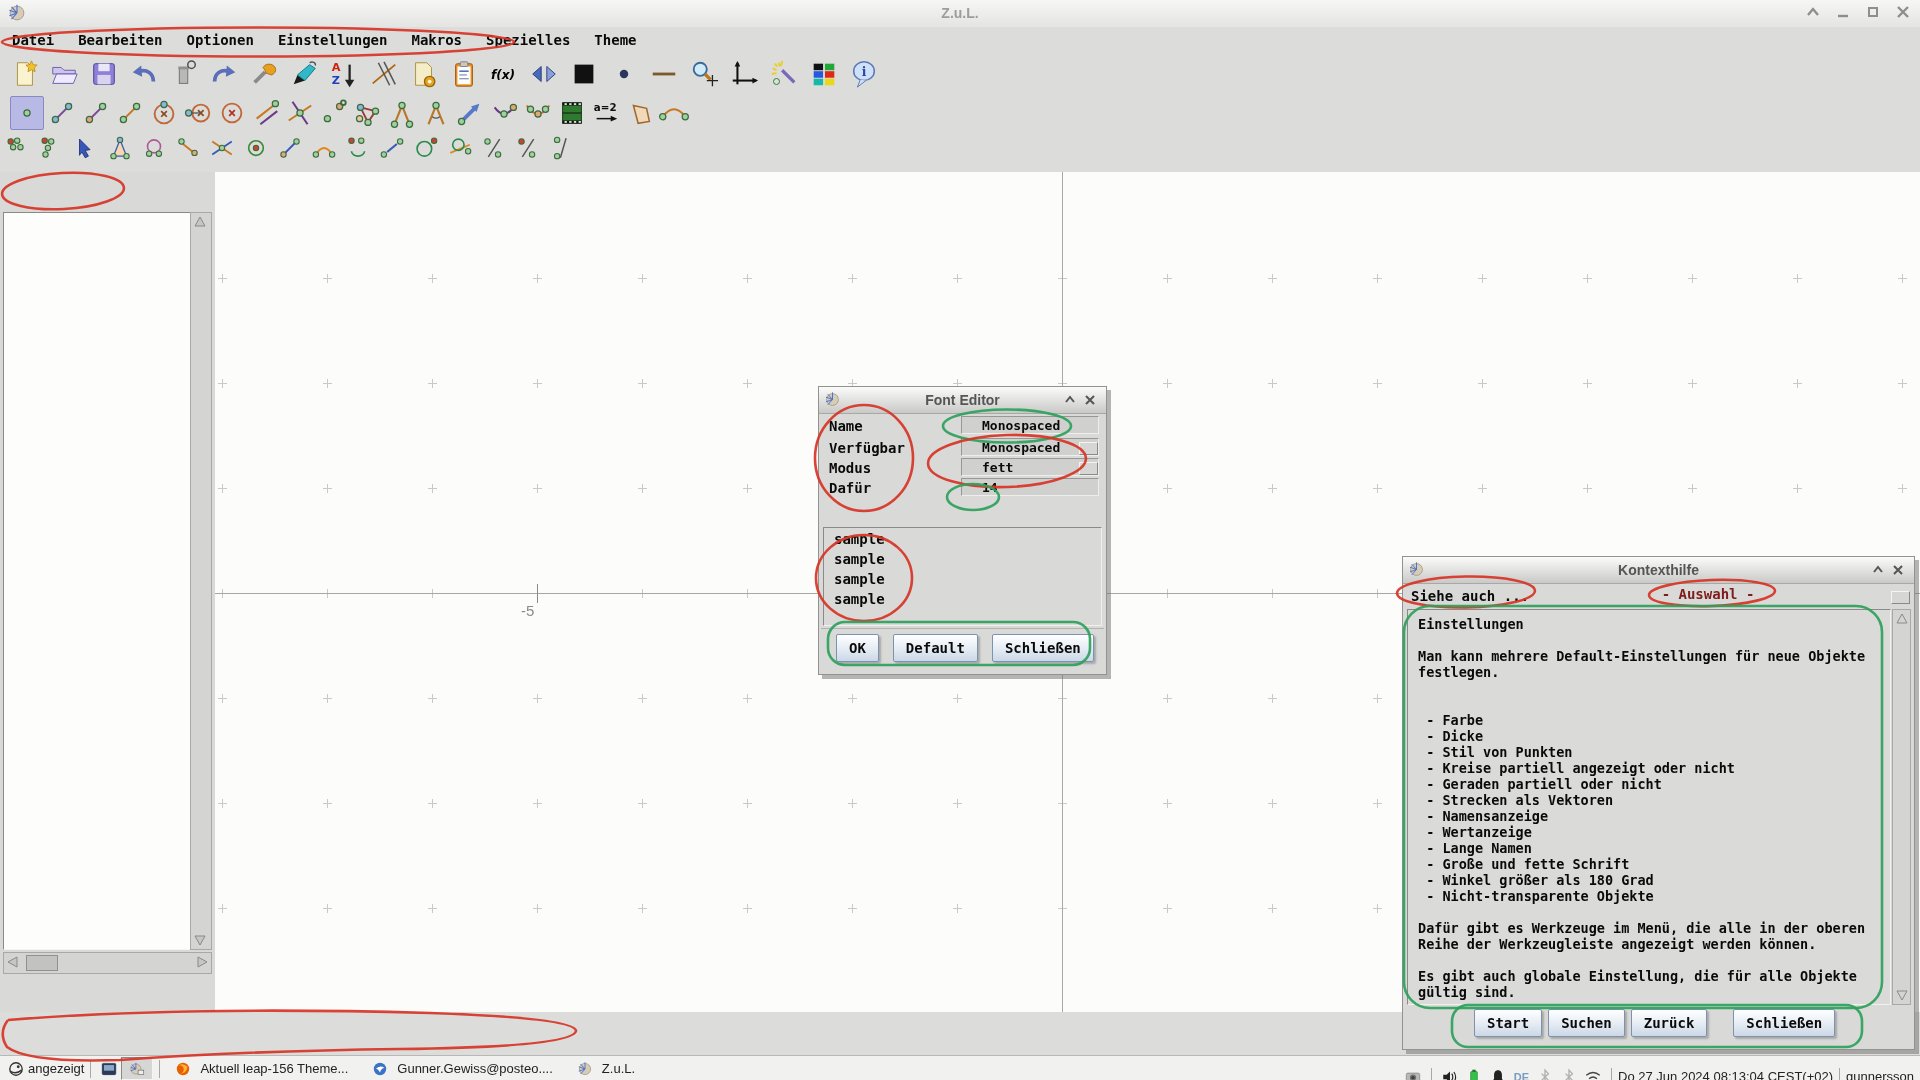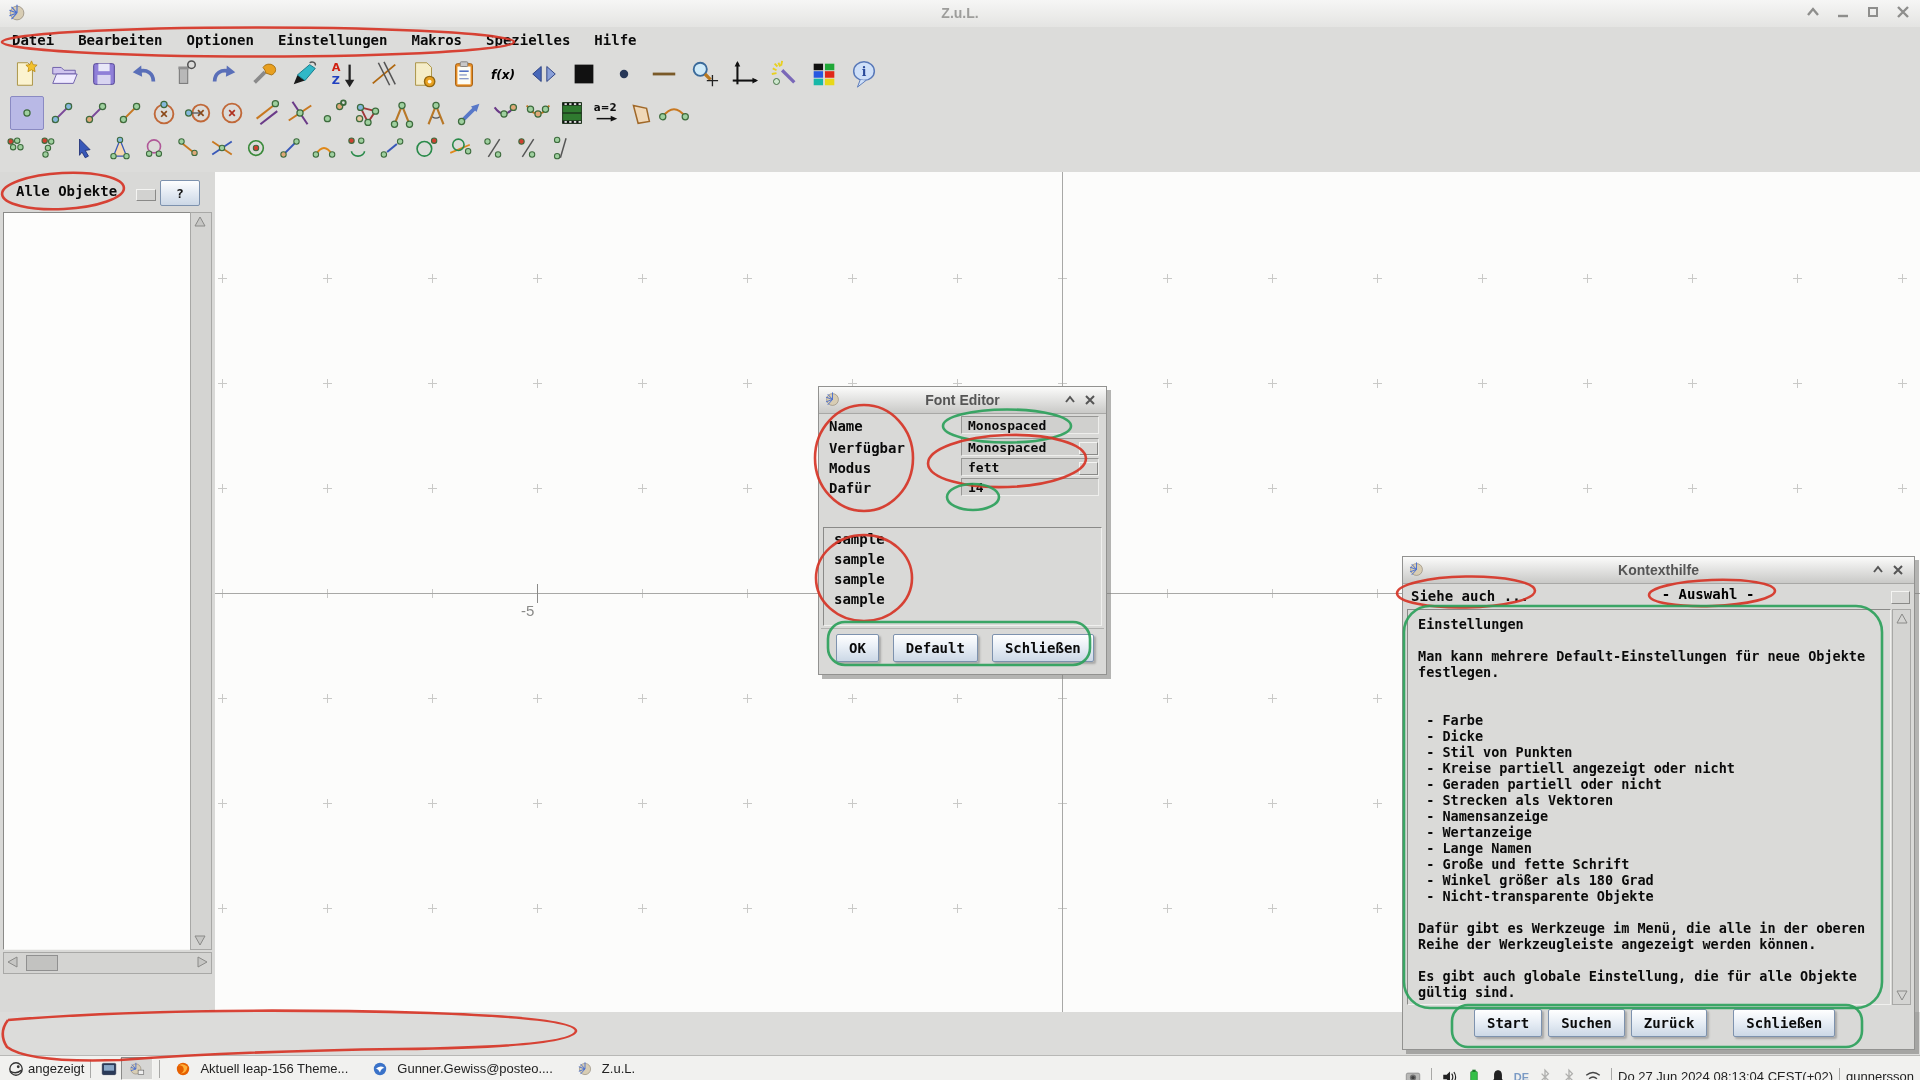--- a/index.html
+++ b/index.html
@@ -94,39 +94,39 @@
     font-size:14px;font-weight:bold;color:#555;}
   .dlg-ctrl{position:absolute;top:5px;width:16px;height:16px;display:flex;align-items:center;justify-content:center;}
   .dlg-ctrl svg{width:12px;height:12px;}
 
   
   #font-editor{left:818px;top:386px;width:287px;height:287px;}
   .ferow{position:absolute;left:0;width:287px;height:18px;}
   .felabel{position:absolute;left:10px;top:2px;font-size:14px;color:#0a0a0a;}
   .fefield{position:absolute;left:142px;top:0;width:138px;height:18px;background:#d0d0ce;
     border:1px solid;border-color:#979795 #eeeeec #eeeeec #979795;
-    font-size:13px;color:#0a0a0a;line-height:17px;padding-left:6px;box-sizing:border-box;}
+    font-size:13px;color:#0a0a0a;line-height:17px;padding-left:20px;box-sizing:border-box;}
   .mini-drop{position:absolute;left:260px;top:4px;width:17px;height:11px;background:#d6d6d4;
     border:1px solid;border-color:#f4f4f2 #8a8a88 #8a8a88 #f4f4f2;}
   #fe-samplebox{position:absolute;left:4px;top:140px;width:277px;height:97px;
     border:1px solid;border-color:#8a8a88 #f0f0ee #f0f0ee #8a8a88;}
   #fe-samplebox span{display:block;margin:3px 0 0 10px;font-size:14px;line-height:17px;color:#0a0a0a;}
   .btnrow{position:absolute;display:flex;}
   #fe-buttons{left:17px;top:247px;gap:14px;}
   .mbtn{height:26px;background:linear-gradient(#ffffff,#e9eff6 45%,#ccd8e6);
     border:1px solid #7d92ae;border-radius:2px;box-shadow:2px 2px 2px rgba(110,110,110,.45);
     font-family:"DejaVu Sans Mono",monospace;font-weight:bold;font-size:14px;color:#0a0a0a;
     display:flex;align-items:center;justify-content:center;padding:0 12px;}
   #fe-sep{position:absolute;left:2px;top:241px;width:283px;height:1px;background:#b2b2b0;}
 
   
   #context-help{left:1402px;top:556px;width:511px;height:492px;}
   #ch-subrow{position:absolute;left:0;top:26px;width:511px;height:26px;}
   #ch-seealso{position:absolute;left:8px;top:5px;font-size:14px;color:#0a0a0a;}
-  #ch-auswahl{position:absolute;left:230px;top:3px;width:150px;text-align:center;font-size:14px;color:#000000;}
+  #ch-auswahl{position:absolute;left:230px;top:3px;width:150px;text-align:center;font-size:14px;color:#7f1d1d;}
   #ch-drop{position:absolute;left:488px;top:8px;width:17px;height:11px;background:#d6d6d4;
     border:1px solid;border-color:#f4f4f2 #8a8a88 #8a8a88 #f4f4f2;}
   #ch-text{position:absolute;left:4px;top:52px;width:484px;height:396px;background:#dadad8;
     border:1px solid;border-color:#8a8a88 #f0f0ee #f0f0ee #8a8a88;box-sizing:border-box;overflow:hidden;}
   #ch-text pre{margin:6px 0 0 10px;font-family:"DejaVu Sans Mono",monospace;font-weight:bold;
     font-size:13.5px;line-height:16px;color:#0a0a0a;}
   #ch-scroll{position:absolute;left:489px;top:52px;width:19px;height:396px;background:#d4d4d2;
     border:1px solid #a8a8a6;box-sizing:border-box;}
   #ch-buttons{left:71px;top:452px;gap:0;}
   #ch-buttons .mbtn{margin-right:6px;}
@@ -171,21 +171,21 @@
     </span>
   </div>
 
   <div id="menubar">
       <div class="menu-item">Datei</div>
       <div class="menu-item">Bearbeiten</div>
       <div class="menu-item">Optionen</div>
       <div class="menu-item">Einstellungen</div>
       <div class="menu-item">Makros</div>
       <div class="menu-item">Spezielles</div>
-      <div class="menu-item">Hilfe</div>
+      <div class="menu-item">Theme</div>
     </div>
 
   <div id="toolbar">
     <div class="tbrow" id="tbrow1">
         <div class="tbi">
           <svg viewBox="0 0 32 32">
             <path d="M9 4h11l5 5v19H9z" fill="#fbf3d0" stroke="#a89040"></path>
             <polygon points="24,2 25.8,6 30,6.5 27,9.4 27.8,13.5 24,11.5 20.2,13.5 21,9.4 18,6.5 22.2,6" fill="#f2c12e" stroke="#b8860b" stroke-width=".8"></polygon>
           </svg>
         </div>
@@ -600,25 +600,20 @@
             <circle cx="10" cy="6" r="3.3" fill="#9fd09f" stroke="#3d6b3d" stroke-width="1.3"></circle>
             <circle cx="10" cy="26" r="3.3" fill="#9fd09f" stroke="#3d6b3d" stroke-width="1.3"></circle>
             <line x1="21" y1="4" x2="14" y2="28" stroke="#555" stroke-width="1.8"></line>
           </svg>
         </div>
       </div>
   </div>
 
   <div id="main">
     <div id="sidebar">
-      <div class="shead">
-        <span class="stitle mono">Alle Objekte</span>
-        <span class="collapse-btn"></span>
-        <span class="qbtn mono">?</span>
-      </div>
       <div id="slist"></div>
       <div class="vscroll" id="side-vscroll">
         <span class="sb-arrow" style="left:0;top:0">
             <svg width="12" height="12">
               <polygon points="6,1 1,10 11,10" fill="#c6c6c4" stroke="#8a8a88"></polygon>
             </svg>
           </span>
         <span class="sb-arrow" style="left:0;bottom:0">
             <svg width="12" height="12">
               <polygon points="1,2 11,2 6,11" fill="#c6c6c4" stroke="#8a8a88"></polygon>

